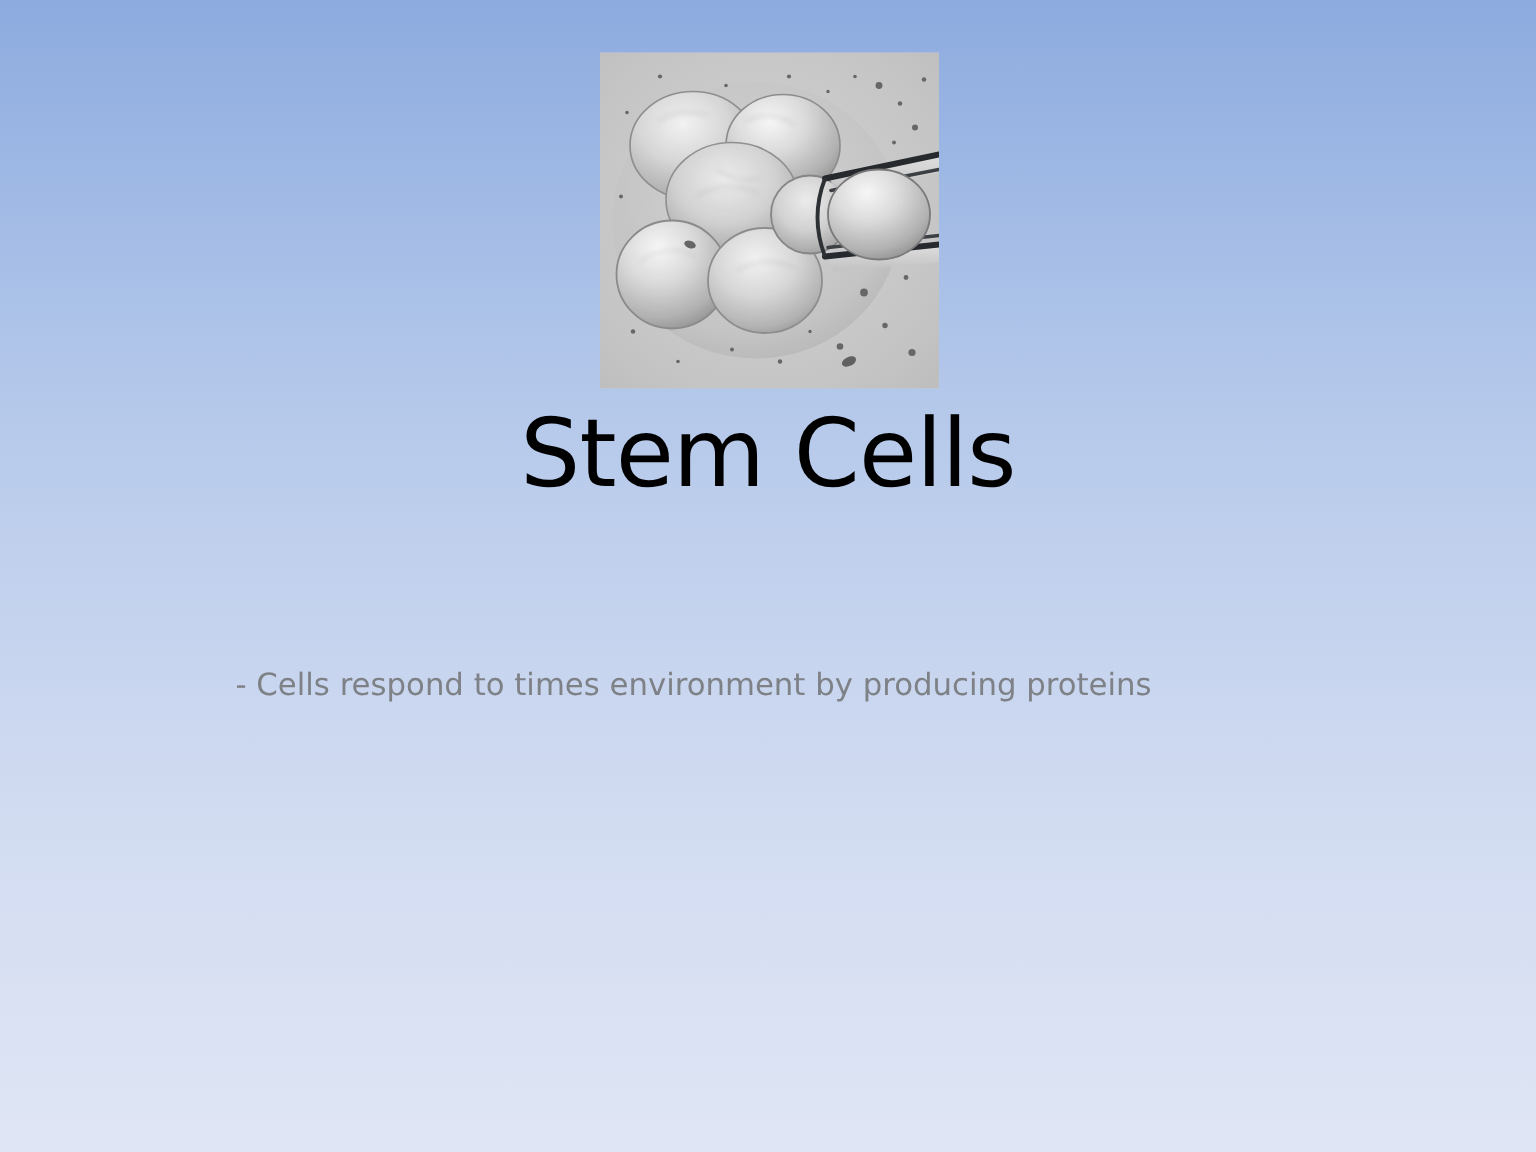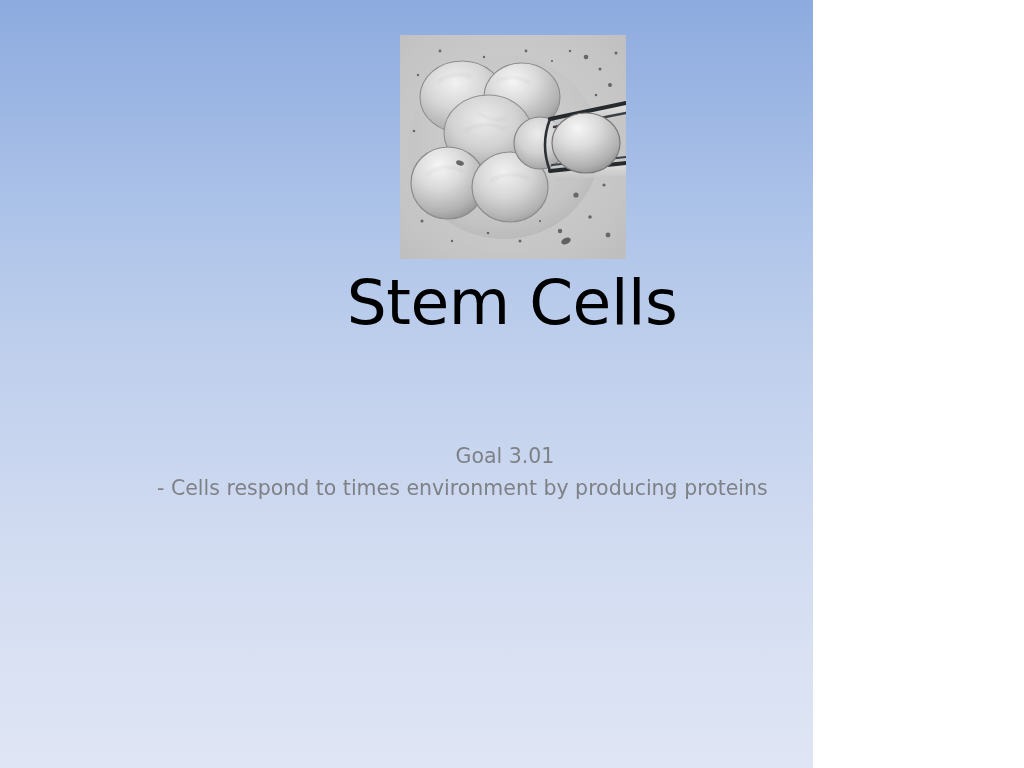--- a/index.html
+++ b/index.html
@@ -10,21 +10,21 @@
     height: 768px;
     overflow: hidden;
   }
 
   body {
     font-family: "Liberation Sans", sans-serif;
   }
 
   #slide {
     position: relative;
-    width: 813px;
+    width: 1024px;
     height: 768px;
     background: linear-gradient(to bottom,
         #8dabdf 0%,
         #9db7e4 14%,
         #aec4e9 29%,
         #bdceec 44%,
         #c8d5ef 58%,
         #d2dcf1 72%,
         #d9e1f3 86%,
         #dfe5f4 100%);
@@ -200,17 +200,16 @@
         <ellipse cx="60" cy="128" rx="4" ry="2.4" transform="rotate(20 60 128)"></ellipse>
       </g>
 
       <rect x="0" y="0" width="226" height="224" fill="#cfcfcf" opacity="0.10"></rect>
     </svg>
   </div>
 
   <div id="slide-title">Stem Cells</div>
 
   <div id="body-block">
-    <div class="body-line centered">Goal 3.01</div>
     <div class="body-line">- Cells respond to times environment by producing proteins</div>
   </div>
 
 </div>
 
 </body></html>

